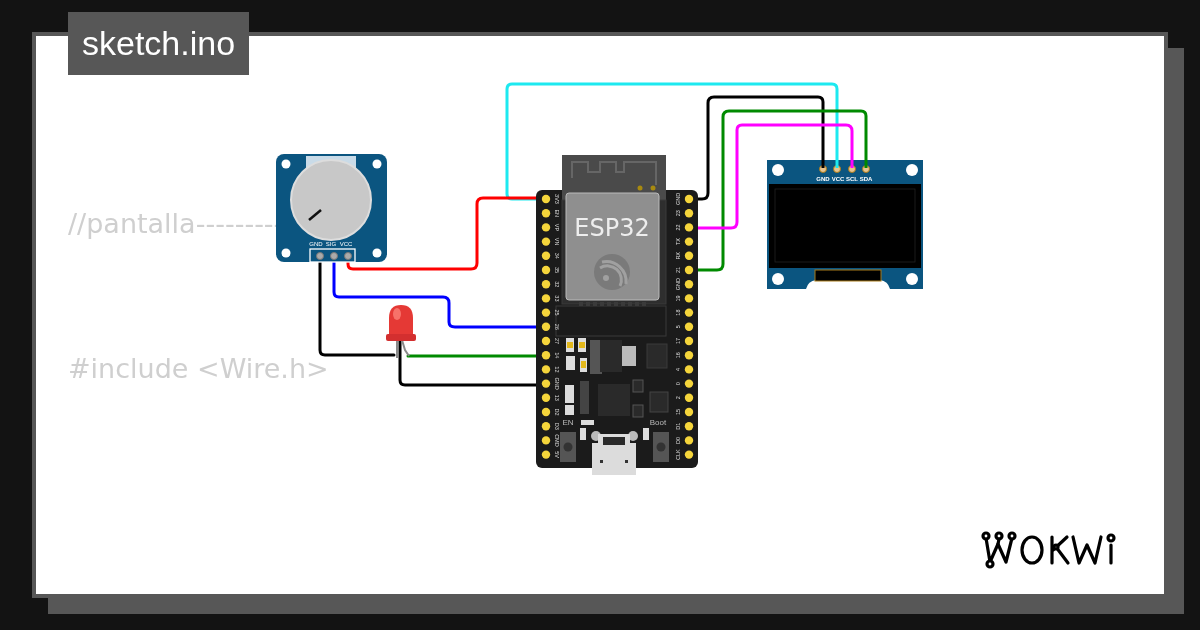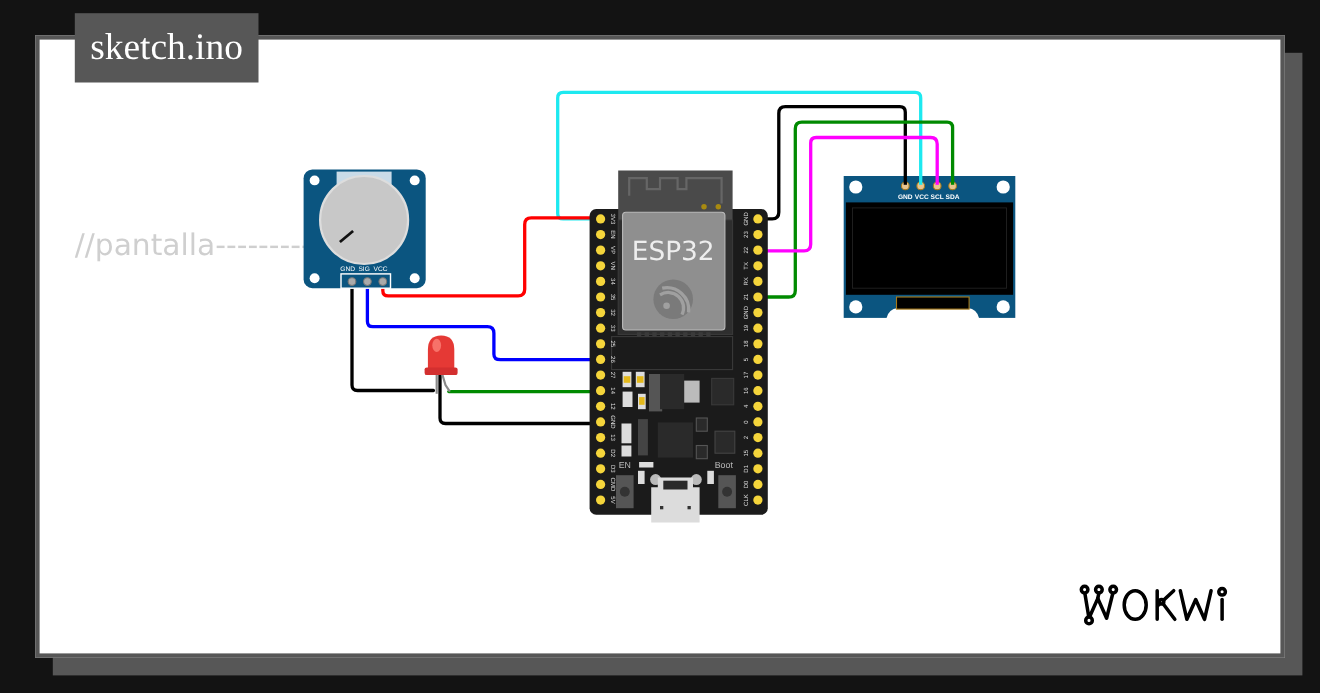--- a/index.html
+++ b/index.html
@@ -1,34 +1,35 @@
 <!DOCTYPE html>
 <html><head>
 <meta charset="utf-8">
 <style>
   html, body { margin:0; padding:0; }
   body { width:1200px; height:630px; background:#131313; position:relative; overflow:hidden; font-family:"DejaVu Sans", sans-serif; }
   .shadow { position:absolute; left:48px; top:48px; width:1136px; height:566px; background:#575757; }
   .panel { position:absolute; left:32px; top:32px; width:1128px; height:558px; background:#fff; border:4px solid #575757; overflow:hidden; }
-  .tab { position:absolute; left:68px; top:12px; height:63px; padding:0 14px; background:#575757; color:#fff; font-family:Liberation Serif, serif; font-size:34px; line-height:63px; z-index:5; }
+  .tab { position:absolute; left:68px; top:12px; height:63px; padding:0 14px; background:#575757; color:#fff; font-family:Liberation Sans, sans-serif; font-size:34px; line-height:63px; z-index:5; }
   .code { position:absolute; left:68px; top:104px; font-family:"DejaVu Sans", sans-serif; font-size:27px; color:#cfcfcf; white-space:pre; line-height:48.2px; width:1064px; overflow:hidden; z-index:1; }
   .code .line { height:48.2px; }
   svg.diagram { position:absolute; left:0; top:0; z-index:3; }
   .wokwi { position:absolute; left:978px; top:528px; z-index:6; }
 </style>
 </head>
 <body>
 
 <div class="shadow"></div>
 <div class="panel"></div>
 
 <div class="tab">sketch.ino</div>
 
 <div class="code">
   <div class="line">//pantalla-------------</div>
+  <div class="line">#include &lt;Wire.h&gt;</div>
   
   
   
   
   
   
   
 </div>
 
 <svg class="diagram" width="1200" height="630" viewBox="0 0 1200 630">

